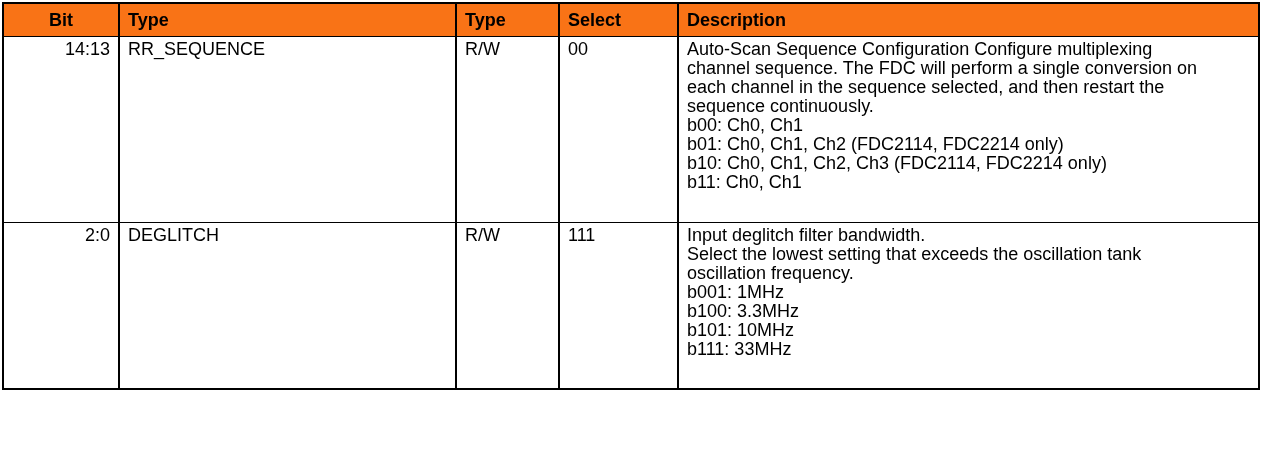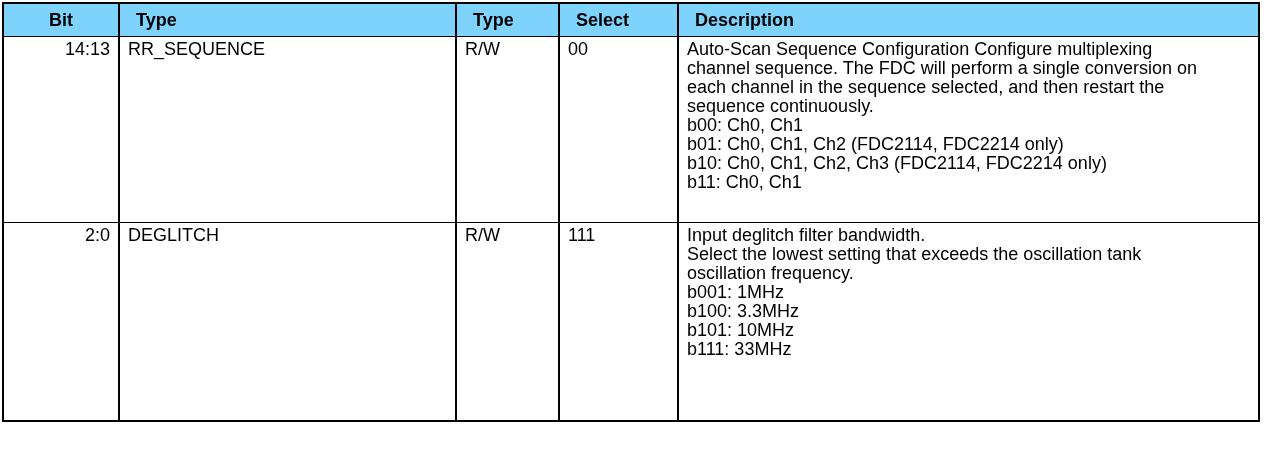--- a/index.html
+++ b/index.html
@@ -27,41 +27,41 @@
     border: 2px solid #000000;
   }
   table.reg-table th,
   table.reg-table td {
     border-style: solid;
     border-color: #000000;
     border-width: 1px 2px; 
     overflow: hidden;
   }
   table.reg-table th {
-    background: #7dd3fc;
+    background: #f97316;
     font-weight: bold;
     text-align: left;
     vertical-align: middle;
-    padding: 4px 16px;
+    padding: 4px 8px;
     height: 24px;
   }
   table.reg-table th.col-bit {
     text-align: center;
   }
   table.reg-table td {
     vertical-align: top;
     padding: 3px 8px;
     line-height: 19px;
   }
   table.reg-table td.cell-bit {
     text-align: right;
   }
   tr.row-1 { height: 186px; }
   tr.row-2 { height: 58px; }
-  tr.row-3 { height: 198px; }
+  tr.row-3 { height: 166px; }
   .lines div {
     line-height: 19px;
     white-space: nowrap;
   }
 </style>
 </head>
 <body>
 
 <div class="table-wrap">
   <table class="reg-table">

